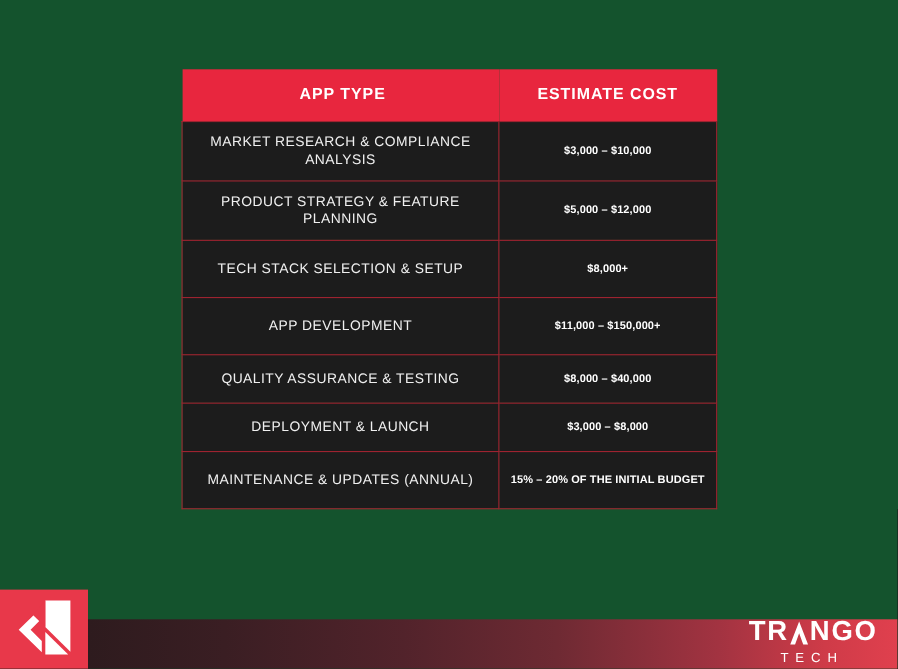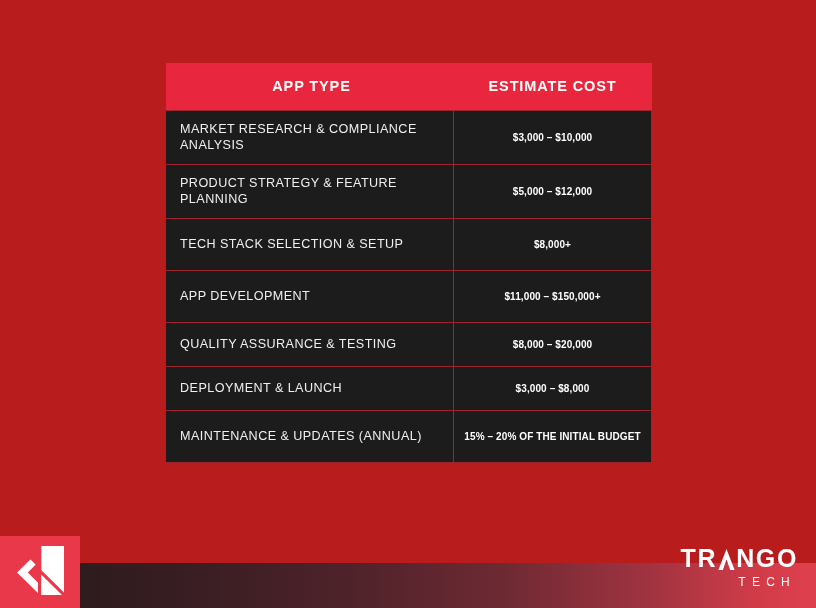--- a/index.html
+++ b/index.html
@@ -2,21 +2,21 @@
 <html><head>
 <meta charset="utf-8">
 <style>
   * { margin:0; padding:0; box-sizing:border-box; }
   html, body {
     width:816px; height:608px;
     background:#1a1a1a;
     font-family:"Liberation Sans", sans-serif;
     overflow:hidden;
   }
-  .page { position:relative; width:816px; height:608px; background:#b91c1c; }
+  .page { position:relative; width:816px; height:608px; background:#14532d; }
 
   
   .table-wrap {
     position:absolute;
     left:165px; top:63px;
     width:486px;
   }
   .cost-table {
     width:100%;
     border-collapse:collapse;
@@ -43,21 +43,21 @@
     border:1px solid #9e2330;
     vertical-align:middle;
     background:#1c1c1c;
   }
   .cost-table tbody td.type {
     color:#f0f0f0;
     font-size:12.6px;
     font-weight:400;
     letter-spacing:0.035em;
     padding:10px 14px 10px 14px;
-    text-align:left;
+    text-align:center;
     line-height:1.32;
     text-transform:uppercase;
   }
   .cost-table tbody td.cost {
     color:#ffffff;
     font-size:10px;
     font-weight:700;
     letter-spacing:0.01em;
     text-align:center;
     padding:10px 8px;
@@ -80,22 +80,22 @@
     position:absolute;
     left:0; top:536px;
     width:80px; height:72px;
     background:#e8384a;
     overflow:hidden;
   }
   .logo-mark svg { display:block; }
 
   .brand {
     position:absolute;
-    right:18px; bottom:20px;
-    text-align:right;
+    right:18px; bottom:4px;
+    text-align:center;
     line-height:1;
     margin-top:34px;
   }
   .brand .word {
     display:flex;
     align-items:center;
     justify-content:flex-end;
     color:#ffffff;
     font-size:25px;
     font-weight:700;
@@ -140,21 +140,21 @@
         <tr class="tall">
           <td class="type">TECH STACK SELECTION &amp; SETUP</td>
           <td class="cost">$8,000+</td>
         </tr>
         <tr class="tall">
           <td class="type">APP DEVELOPMENT</td>
           <td class="cost">$11,000 – $150,000+</td>
         </tr>
         <tr class="short">
           <td class="type">QUALITY ASSURANCE &amp; TESTING</td>
-          <td class="cost">$8,000 – $20,000</td>
+          <td class="cost">$8,000 – $40,000</td>
         </tr>
         <tr class="short">
           <td class="type">DEPLOYMENT &amp; LAUNCH</td>
           <td class="cost">$3,000 – $8,000</td>
         </tr>
         <tr class="tall">
           <td class="type">MAINTENANCE &amp; UPDATES (ANNUAL)</td>
           <td class="cost">15% – 20% OF THE INITIAL BUDGET</td>
         </tr>
       </tbody>

